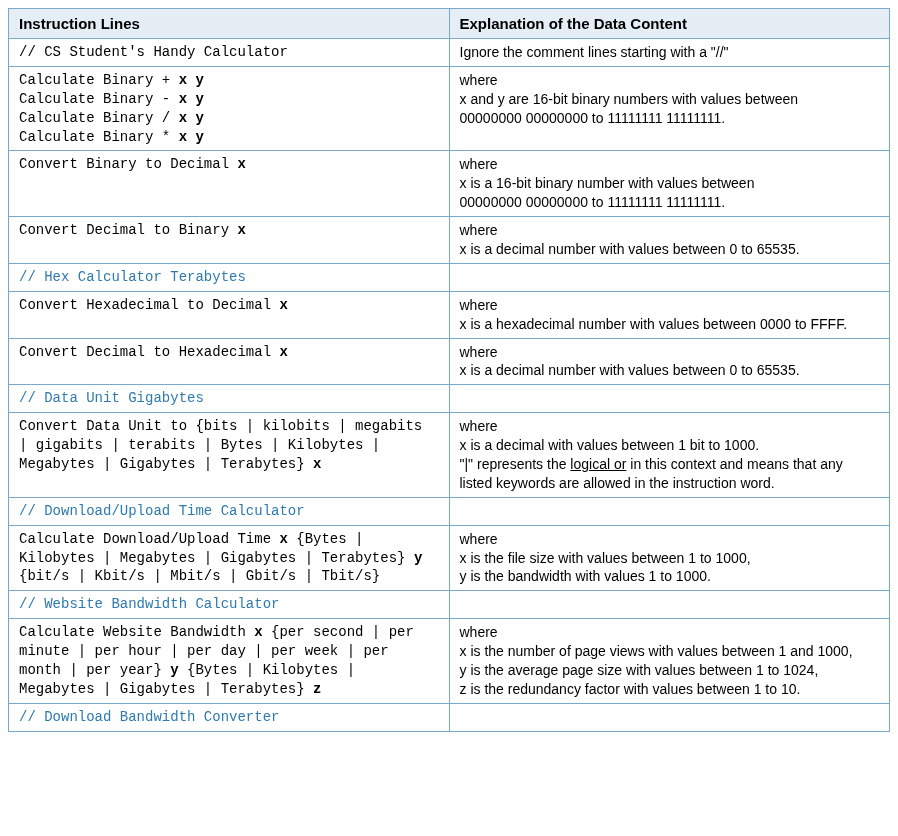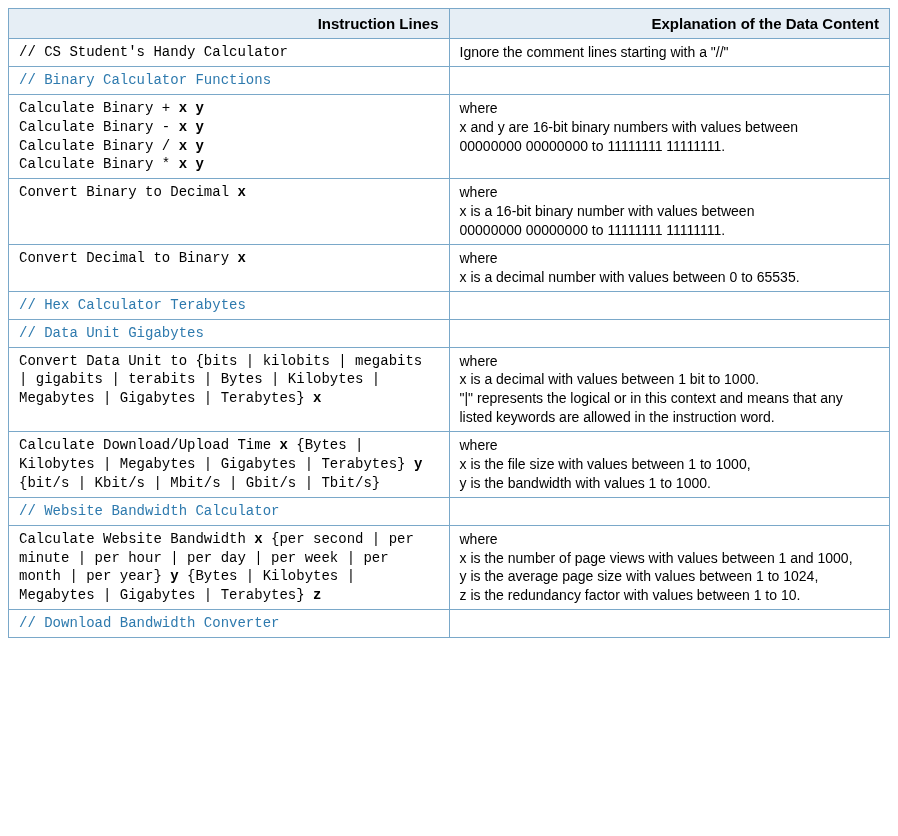--- a/index.html
+++ b/index.html
@@ -10,21 +10,21 @@
     background: #fff;
     color: #000;
   }
   table {
     width: 882px;
     border-collapse: collapse;
     border: 1px solid #7aa8c9;
   }
   th {
     background: #e6eef5;
-    text-align: right;
+    text-align: left;
     padding: 6px 10px;
     border: 1px solid #7aa8c9;
     font-weight: bold;
     font-size: 15px;
   }
   td {
     border: 1px solid #7aa8c9;
     padding: 4px 10px;
     vertical-align: top;
     line-height: 1.35;
@@ -32,41 +32,37 @@
   td.instr {
     font-family: "Courier New", Courier, monospace;
     font-size: 14px;
     white-space: pre-wrap;
     width: 50%;
   }
   td.expl {
     width: 50%;
   }
   .comment { color: #2e7aae; }
-  .logical-or { }
+  .logical-or { text-decoration: underline; }
   b.var { font-weight: bold; }
 </style>
 </head>
 <body>
 
 <table>
   <thead>
     <tr>
       <th>Instruction Lines</th>
       <th>Explanation of the Data Content</th>
     </tr>
   </thead>
   <tbody id="tbody">
       <tr>
         <td class="instr"><span>// CS Student's Handy Calculator</span></td>
         <td class="expl">Ignore the comment lines starting with a "//"</td>
-      </tr>
-      <tr>
-        <td class="instr"><span class="comment">// Binary Calculator Functions</span></td>
-        <td class="expl"></td>
       </tr>
       <tr>
         <td class="instr"><span>Calculate Binary + <b class="var">x y</b>
 Calculate Binary - <b class="var">x y</b>
 Calculate Binary / <b class="var">x y</b>
 Calculate Binary * <b class="var">x y</b></span></td>
         <td class="expl">where<br>x and y are 16-bit binary numbers with values between<br>00000000 00000000 to 11111111 11111111.</td>
       </tr>
       <tr>
         <td class="instr"><span>Convert Binary to Decimal <b class="var">x</b></span></td>
@@ -74,26 +70,38 @@
       </tr>
       <tr>
         <td class="instr"><span>Convert Decimal to Binary <b class="var">x</b></span></td>
         <td class="expl">where<br>x is a decimal number with values between 0 to 65535.</td>
       </tr>
       <tr>
         <td class="instr"><span class="comment">// Hex Calculator Terabytes</span></td>
         <td class="expl"></td>
       </tr>
       <tr>
+        <td class="instr"><span>Convert Hexadecimal to Decimal <b class="var">x</b></span></td>
+        <td class="expl">where<br>x is a hexadecimal number with values between 0000 to FFFF.</td>
+      </tr>
+      <tr>
+        <td class="instr"><span>Convert Decimal to Hexadecimal <b class="var">x</b></span></td>
+        <td class="expl">where<br>x is a decimal number with values between 0 to 65535.</td>
+      </tr>
+      <tr>
         <td class="instr"><span class="comment">// Data Unit Gigabytes</span></td>
         <td class="expl"></td>
       </tr>
       <tr>
         <td class="instr"><span>Convert Data Unit to {bits | kilobits | megabits | gigabits | terabits | Bytes | Kilobytes | Megabytes | Gigabytes | Terabytes} <b class="var">x</b></span></td>
         <td class="expl">where<br>x is a decimal with values between 1 bit to 1000.<br>"|" represents the <span class="logical-or">logical or</span> in this context and means that any listed keywords are allowed in the instruction word.</td>
+      </tr>
+      <tr>
+        <td class="instr"><span class="comment">// Download/Upload Time Calculator</span></td>
+        <td class="expl"></td>
       </tr>
       <tr>
         <td class="instr"><span>Calculate Download/Upload Time <b class="var">x</b> {Bytes | Kilobytes | Megabytes | Gigabytes | Terabytes} <b class="var">y</b> {bit/s | Kbit/s | Mbit/s | Gbit/s | Tbit/s}</span></td>
         <td class="expl">where<br>x is the file size with values between 1 to 1000,<br>y is the bandwidth with values 1 to 1000.</td>
       </tr>
       <tr>
         <td class="instr"><span class="comment">// Website Bandwidth Calculator</span></td>
         <td class="expl"></td>
       </tr>
       <tr>

